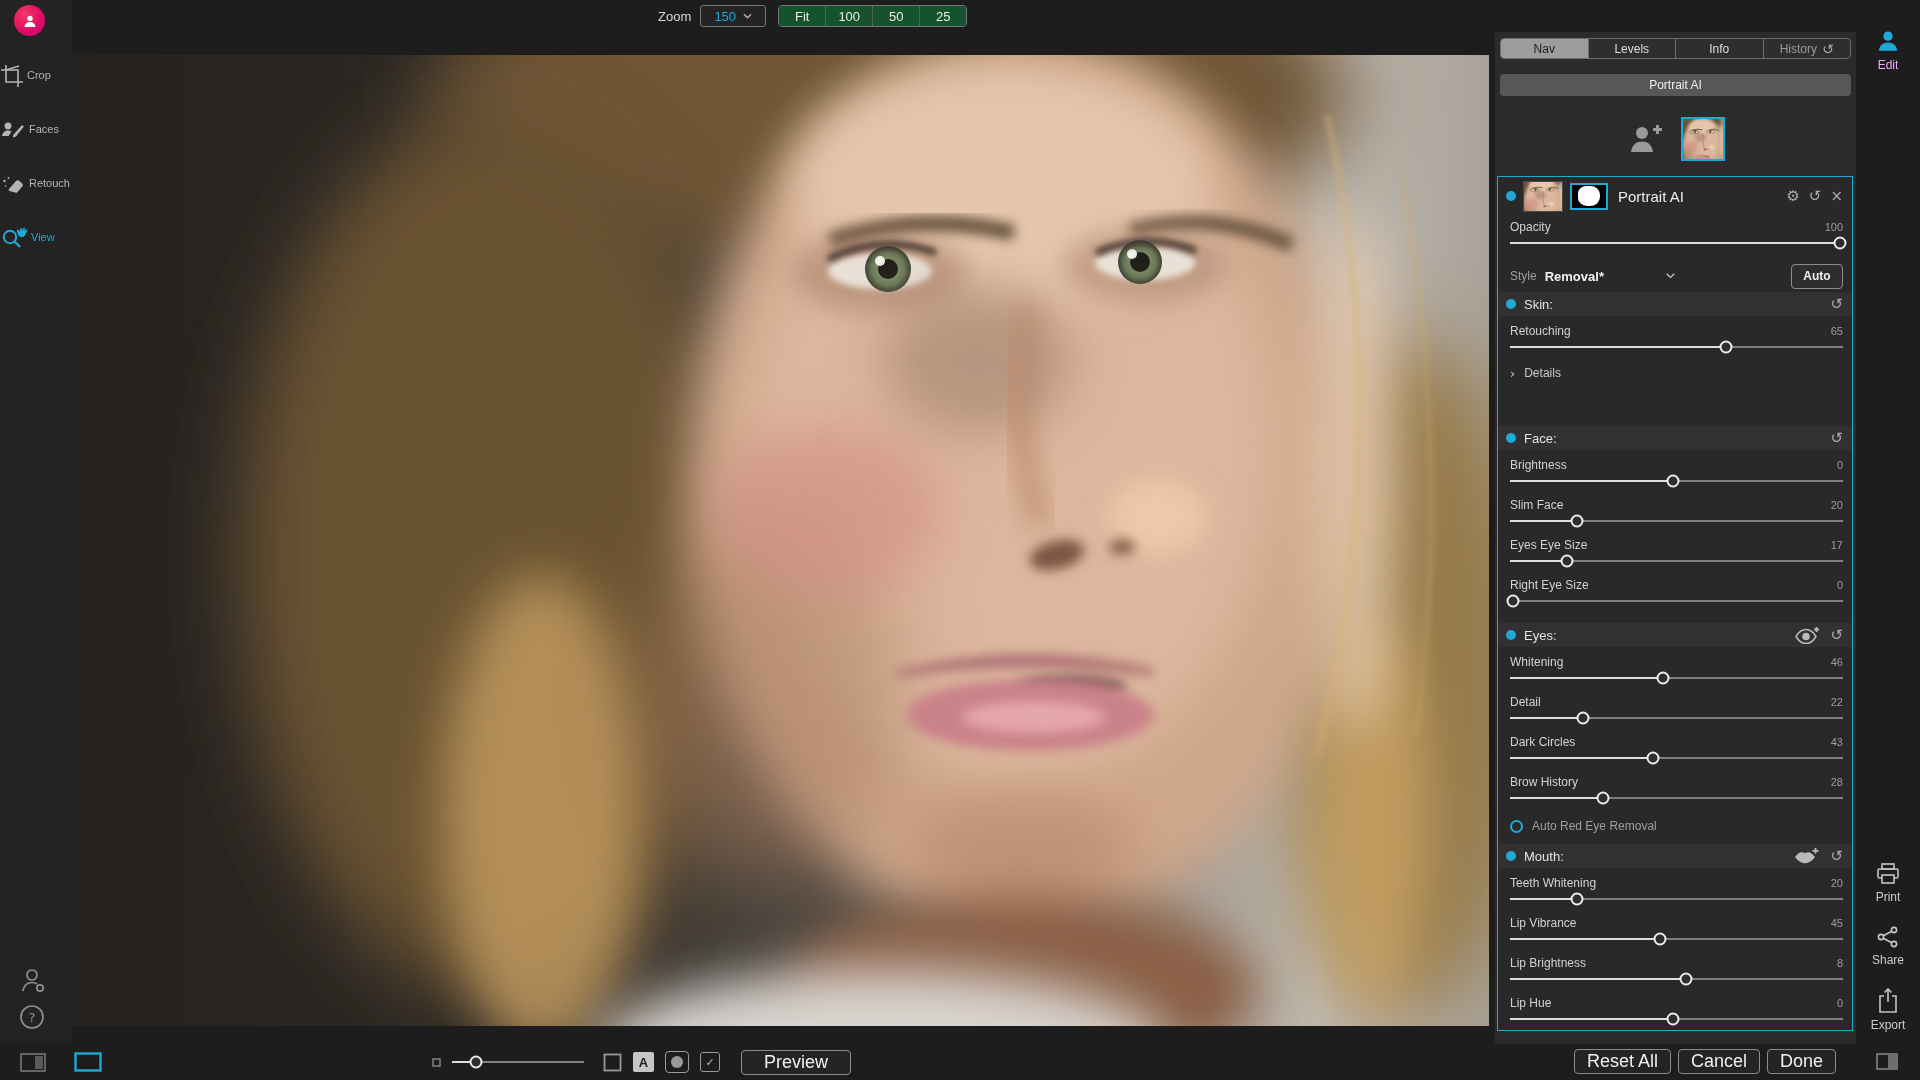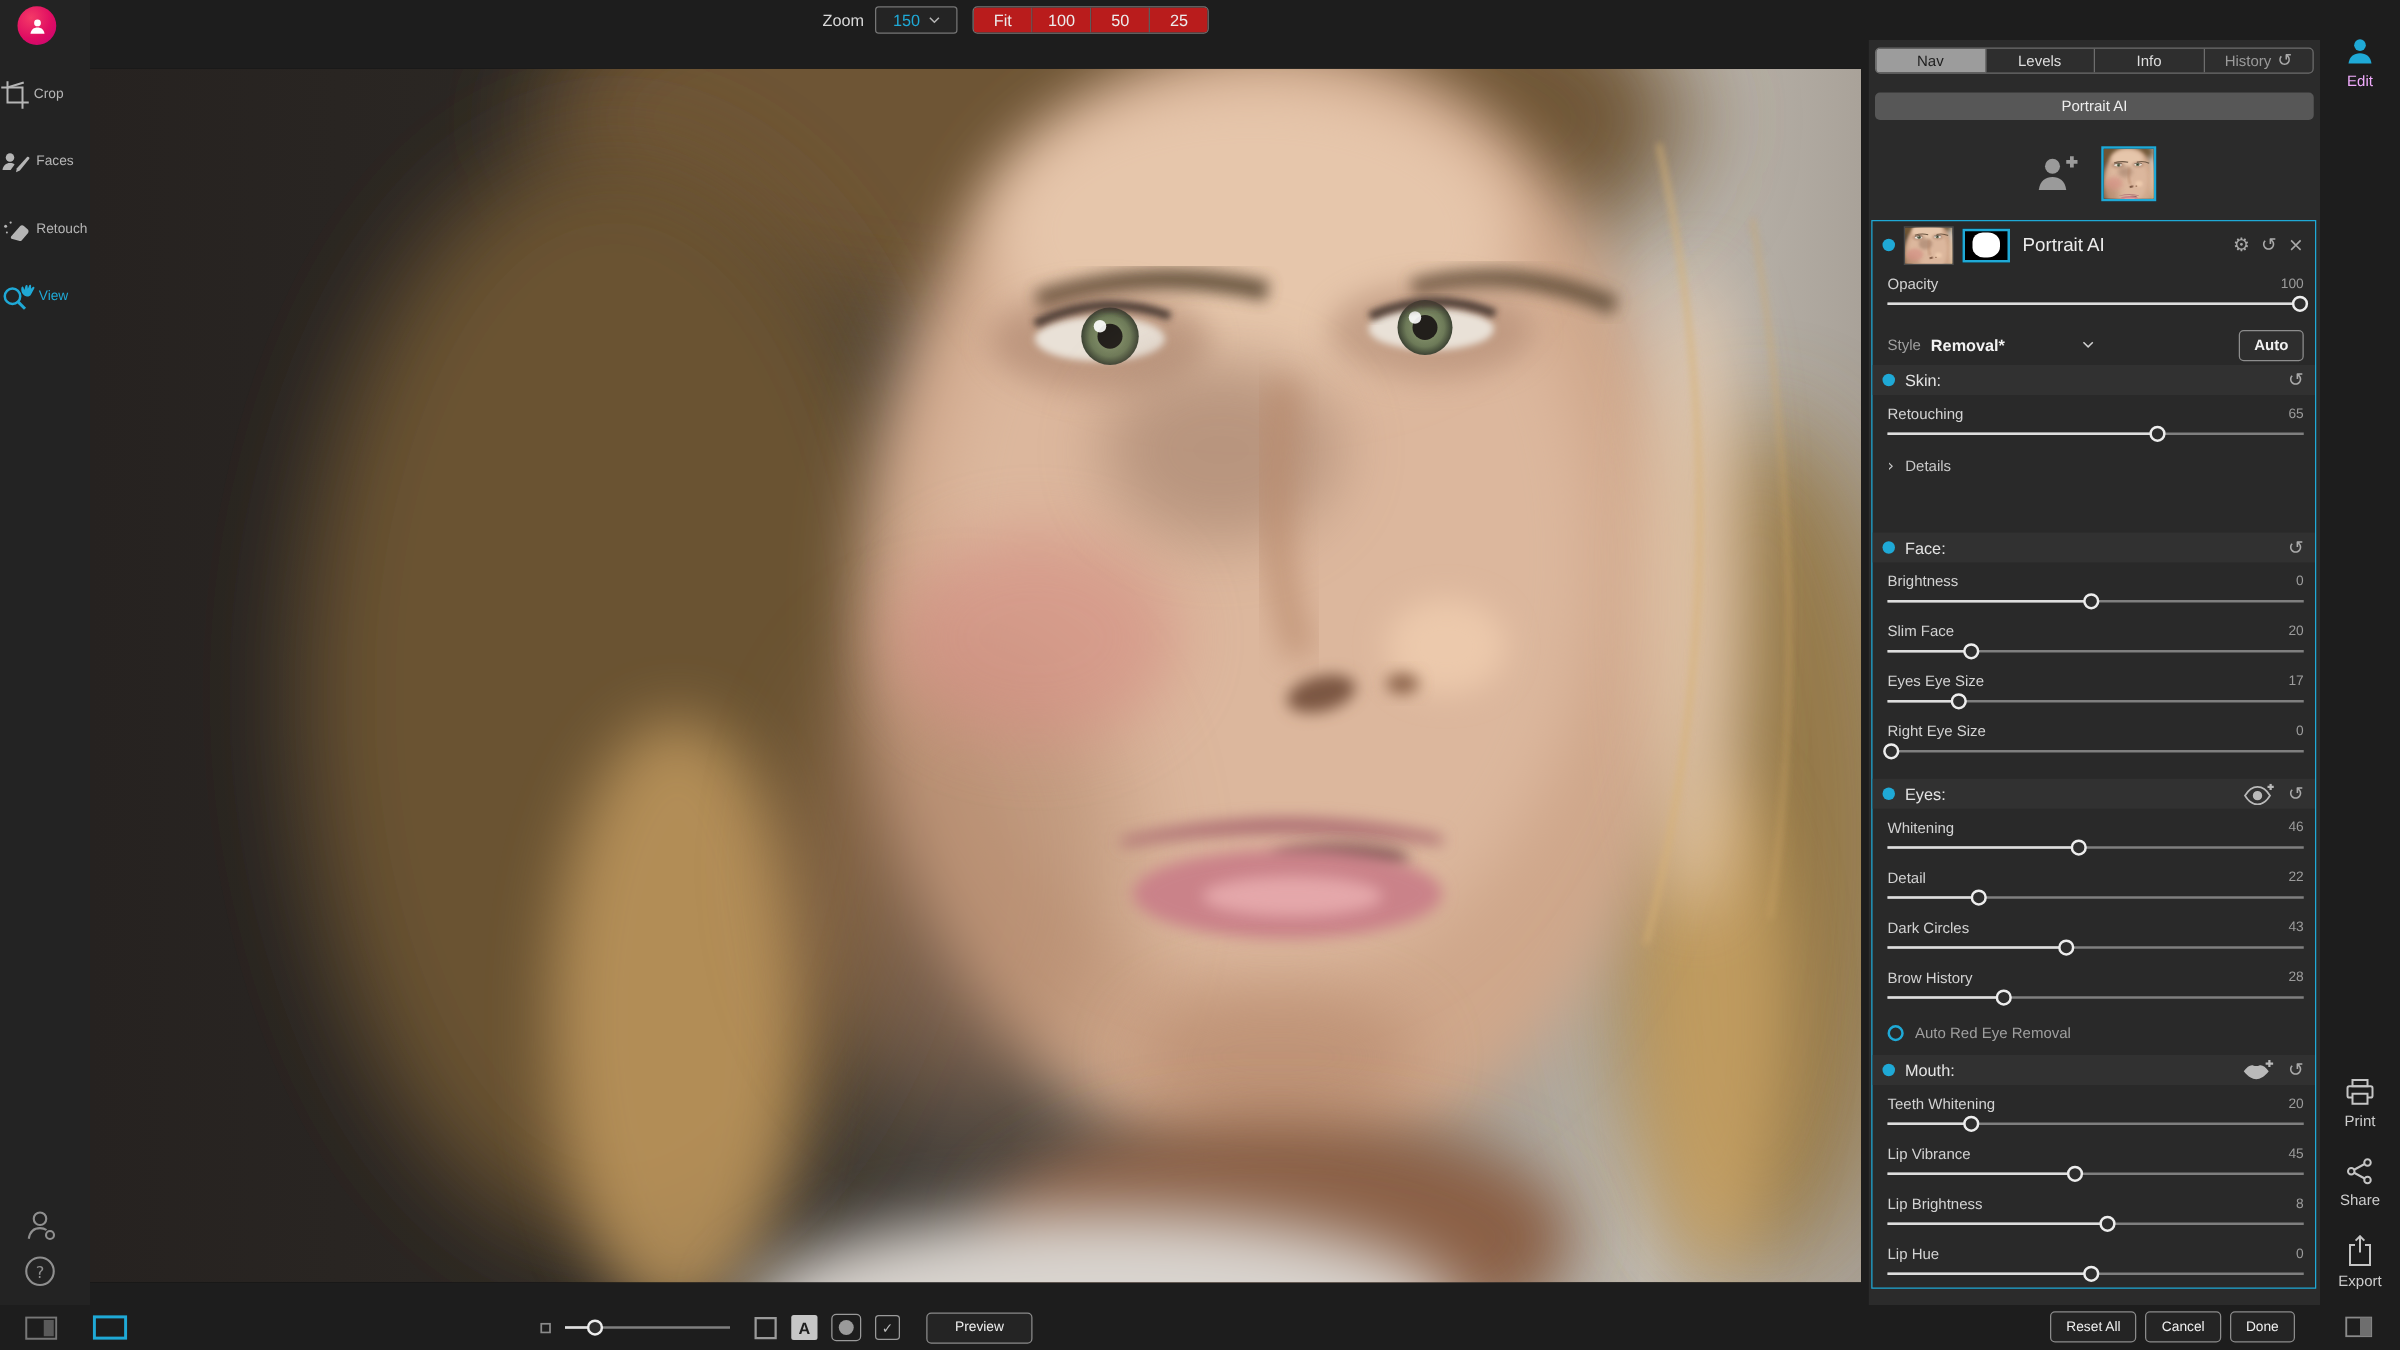--- a/index.html
+++ b/index.html
@@ -9,21 +9,21 @@
   
   .topbar{position:absolute;left:0;top:0;width:100%;height:32px;background:#1d1d1d;}
   .zoom-wrap{position:absolute;left:658px;top:5px;height:22px;display:flex;align-items:center;gap:9px;}
   .zoom-label{font-size:13px;color:#d8d8d8;}
   .zoom-select{width:66px;height:22px;border:1px solid #767676;border-radius:3px;background:#242424;
        display:flex;align-items:center;justify-content:center;gap:7px;cursor:pointer;box-sizing:border-box;}
   .zoom-select .val{color:#1fa9d6;font-size:13px;}
   .chev{width:9px;height:6px;}
   .zoom-presets{display:flex;height:22px;border:1px solid #767676;border-radius:4px;overflow:hidden;margin-left:3px;box-sizing:border-box;}
   .zoom-presets .zbtn{min-width:30px;padding:0 8px;display:flex;align-items:center;justify-content:center;
-       font-size:13px;color:#ececec;background:#b91c1c;border-right:1px solid #5c5c5c;cursor:pointer;}
+       font-size:13px;color:#ececec;background:#14532d;border-right:1px solid #5c5c5c;cursor:pointer;}
   .zoom-presets .zbtn:last-child{border-right:none;}
   
   .left-rail{position:absolute;left:0;top:0;width:72px;height:1080px;background:#232323;}
   .logo{position:absolute;left:14px;top:5px;width:31px;height:31px;border-radius:50%;
         background:radial-gradient(circle at 35% 30%,#f43a67,#e00d62 55%,#c20378);display:flex;align-items:center;justify-content:center;}
   .tool{position:absolute;left:0;width:72px;display:flex;flex-direction:row;align-items:center;gap:3px;
         color:#b5b5b5;font-size:11px;cursor:pointer;}
   .tool.active{color:#1fa9d6;}
   .tool .ticon{height:26px;display:flex;align-items:flex-end;}
   .rail-bottom-icon{position:absolute;left:18px;cursor:pointer;}
@@ -84,21 +84,21 @@
   
   .right-rail{position:absolute;left:1856px;top:0;width:64px;height:1080px;background:#1d1d1d;}
   .rr-item{position:absolute;left:0;width:64px;display:flex;flex-direction:column;align-items:center;gap:4px;
         font-size:12px;color:#cdcdcd;cursor:pointer;}
   .rr-item.accent{color:#f0abfc;}
   
   .bottombar{position:absolute;left:0;top:1044px;width:100%;height:36px;background:#1d1d1d;}
   .bb-left{position:absolute;left:20px;top:0;height:36px;display:flex;align-items:center;gap:28px;}
   .bb-center{position:absolute;left:432px;top:0;height:36px;display:flex;align-items:center;gap:11px;}
   .mini-track{position:relative;width:132px;height:2px;background:#7f7f7f;cursor:pointer;}
-  .btn{height:25px;border:1px solid #8b8b8b;border-radius:4px;background:#242424;color:#f0f0f0;font-size:11px;
+  .btn{height:25px;border:1px solid #8b8b8b;border-radius:4px;background:#242424;color:#f0f0f0;font-size:18px;
        display:flex;align-items:center;justify-content:center;cursor:pointer;box-sizing:border-box;}
   .preview-btn{padding:0 22px;margin-left:10px;}
   .bb-right{position:absolute;right:84px;top:5px;display:flex;gap:7px;}
   .bb-right .btn{padding:0 12px;}
   .bb-far{position:absolute;right:22px;top:9px;cursor:pointer;}
   .a-box{width:21px;height:20px;background:#c6c6c6;border-radius:2px;color:#1e1e1e;font-weight:bold;font-size:13px;
        display:flex;align-items:center;justify-content:center;cursor:pointer;}
   .circle-box{width:22px;height:20px;border:1px solid #9a9a9a;border-radius:4px;display:flex;align-items:center;justify-content:center;cursor:pointer;}
   .circle-box i{width:12px;height:12px;border-radius:50%;background:#9a9a9a;}
   .check-box{width:18px;height:18px;border:1px solid #9a9a9a;border-radius:3px;color:#bdbdbd;font-size:11px;

